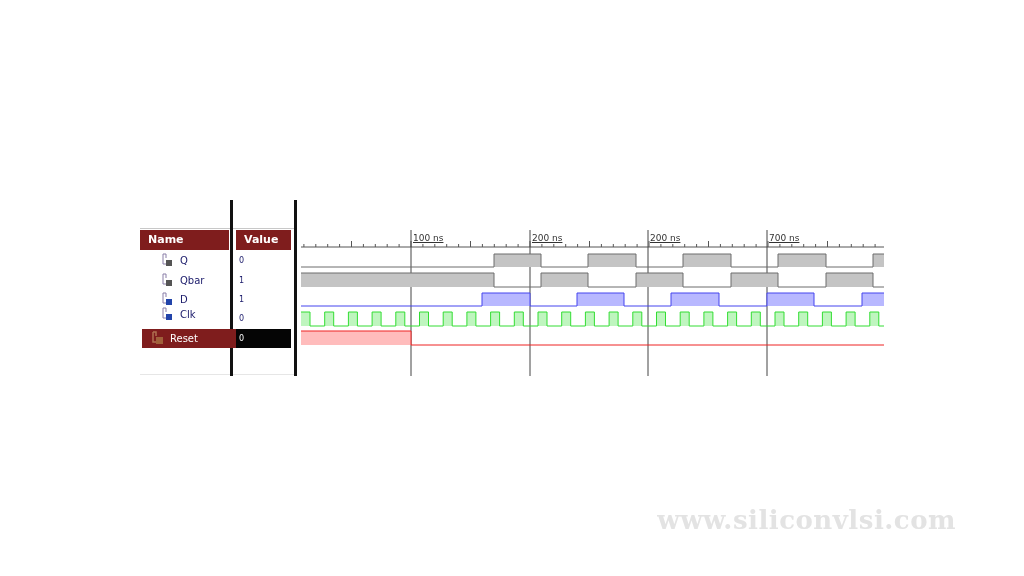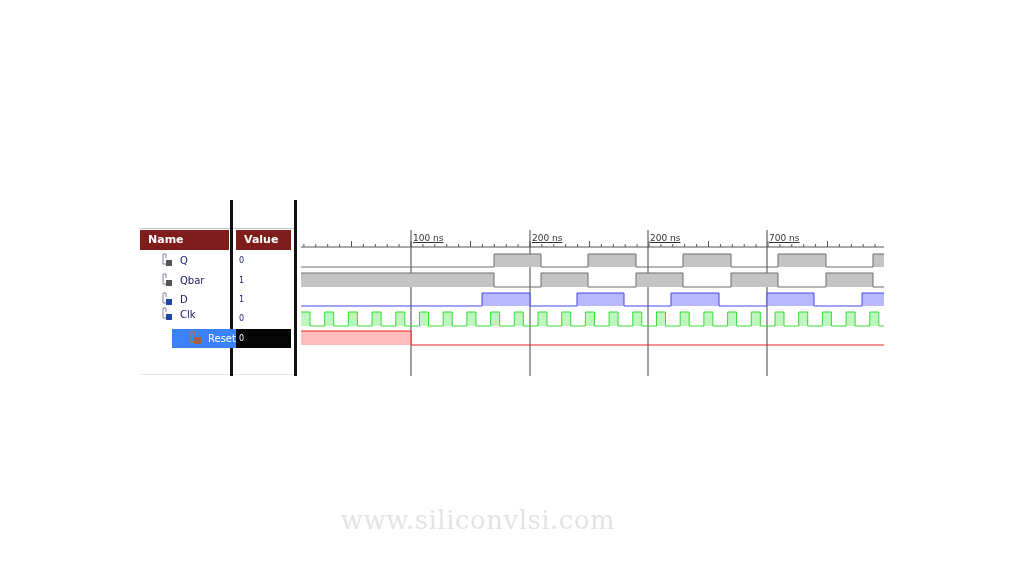--- a/index.html
+++ b/index.html
@@ -5,25 +5,25 @@
   html,body{margin:0;padding:0;background:#ffffff;}
   body{width:1024px;height:576px;position:relative;overflow:hidden;font-family:"DejaVu Sans",sans-serif;}
   .panel{position:absolute;left:138px;top:200px;width:750px;height:176px;}
   .top-line{position:absolute;left:140px;top:228px;width:155px;height:1px;background:#c8c8c8;}
   .bottom-edge{position:absolute;left:140px;top:374px;width:155px;height:1px;background:#e6e6e6;}
   .vsplit{position:absolute;top:200px;width:3px;height:176px;background:#111;}
   .hdr{position:absolute;top:230px;height:20px;background:#7f1d1d;color:#fff;font-weight:bold;font-size:11px;line-height:20px;padding-left:8px;box-sizing:border-box;}
   .row-name{position:absolute;left:160px;height:19px;font-size:10px;color:#1a1a6a;line-height:19px;}
   .row-val{position:absolute;left:239px;font-size:8px;color:#1a1a6a;line-height:19px;height:19px;}
   .row-name .sig-icon{display:inline-block;width:14px;height:14px;vertical-align:middle;margin-right:6px;position:relative;top:-1px;}
-  .sel-name{background:#3b82f6;color:#fff;width:112px;left:172px;padding-left:16px;box-sizing:border-box;}
+  .sel-name{background:#7f1d1d;color:#fff;width:112px;left:142px;padding-left:8px;box-sizing:border-box;}
   .sel-val{background:#050505;color:#fff;width:55px;left:236px;padding-left:3px;box-sizing:border-box;}
   .tick-label{position:absolute;top:233px;font-size:9px;color:#333;text-decoration:underline;}
   svg.waves{position:absolute;left:0;top:0;}
-  .watermark{position:absolute;left:0;width:956px;top:505px;text-align:center;font-family:"DejaVu Serif",serif;font-weight:normal;font-size:26px;color:#e3e3e3;letter-spacing:0.5px;}
+  .watermark{position:absolute;left:0;width:956px;top:505px;text-align:right;font-family:"DejaVu Serif",serif;font-weight:bold;font-size:26px;color:#e3e3e3;letter-spacing:0.5px;}
 </style>
 </head>
 <body>
 
 <div class="panel"></div>
 <div class="top-line"></div>
 <div class="bottom-edge"></div>
 
 <div class="hdr" style="left:140px;width:89px;">Name</div>
 <div class="hdr" style="left:236px;width:55px;">Value</div>

